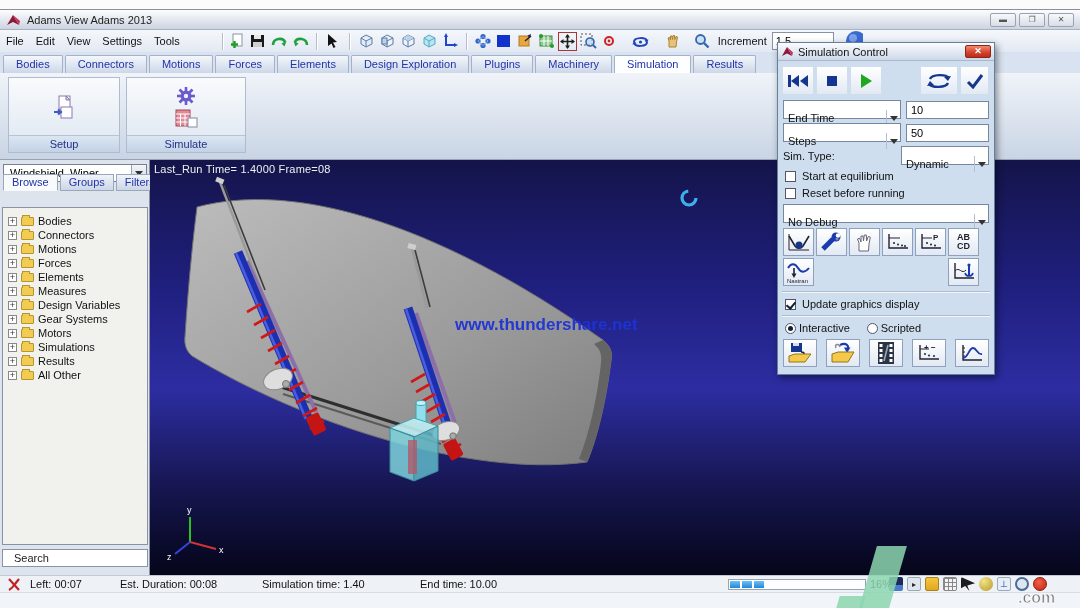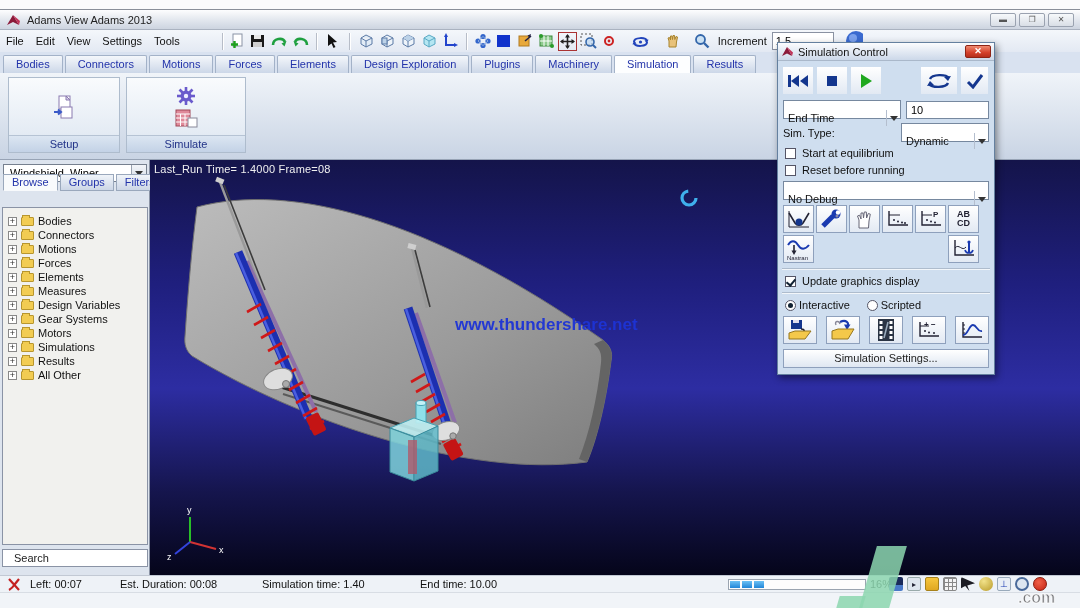--- a/index.html
+++ b/index.html
@@ -555,20 +555,29 @@
       <div class="dlg-row">
         <div class="dd" style="width:118px">
           <span>End Time</span>
           <span class="dd-arr">
               <span class="tri-down"></span>
             </span>
         </div>
         <input class="inp2" value="10" style="">
       </div>
       <div class="dlg-row">
+        <div class="dd" style="width:118px">
+          <span>Steps</span>
+          <span class="dd-arr">
+              <span class="tri-down"></span>
+            </span>
+        </div>
+        <input class="inp2" value="50" style="">
+      </div>
+      <div class="dlg-row">
         <span class="lbl" style="width:113px">Sim. Type:</span>
         <div class="dd" style="flex:1">
           <span>Dynamic</span>
           <span class="dd-arr">
               <span class="tri-down"></span>
             </span>
         </div>
       </div>
       <div class="cb-row">
         <span class="cbox"></span>
@@ -710,21 +719,20 @@
               <path d="M3 2 V17 H22" stroke="#223" stroke-width="1.4" fill="none"></path>
               <path d="M3 15 C8 15 9 5 13 5 C17 5 17 12 22 11" stroke="#1a3ab0" stroke-width="1.8" fill="none"></path>
               <g stroke="#223">
                 <line x1="3" y1="13" x2="5" y2="13"></line>
                 <line x1="3" y1="9" x2="5" y2="9"></line>
                 <line x1="3" y1="5" x2="5" y2="5"></line>
               </g>
             </svg>
           </div>
       </div>
-      <div class="settings-btn">Simulation Settings...</div>
     </div>
   </div>
 
   <div class="statusbar">
     <svg width="14" height="13" style="position:absolute;left:7px;top:2px">
         <path d="M2 1 L12 12 M12 1 L8 6 C6 9 4 11 2 12" stroke="#c42222" stroke-width="2.2" fill="none"></path>
       </svg>
     <span class="sb-text" style="left:30px">Left: 00:07</span>
     <span class="sb-text" style="left:120px">Est. Duration: 00:08</span>
     <span class="sb-text" style="left:262px">Simulation time: 1.40</span>

